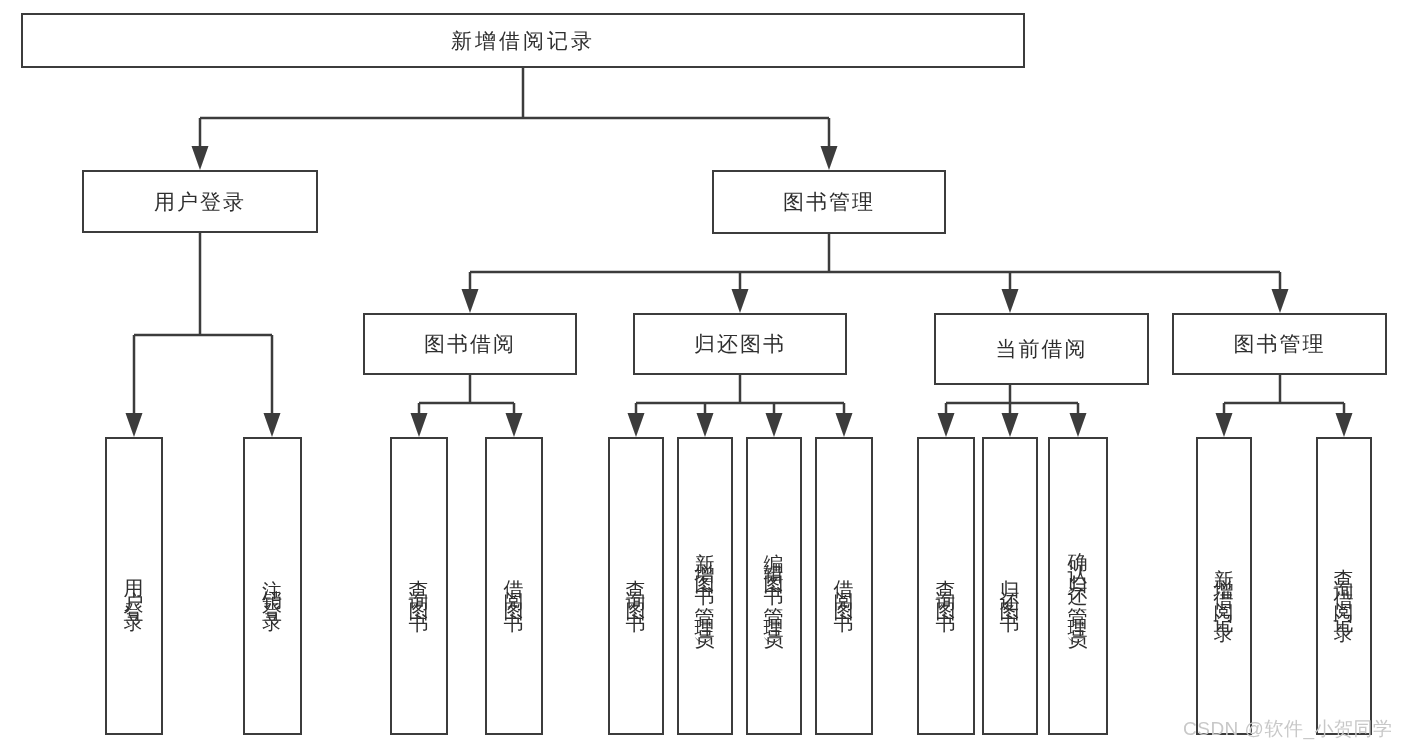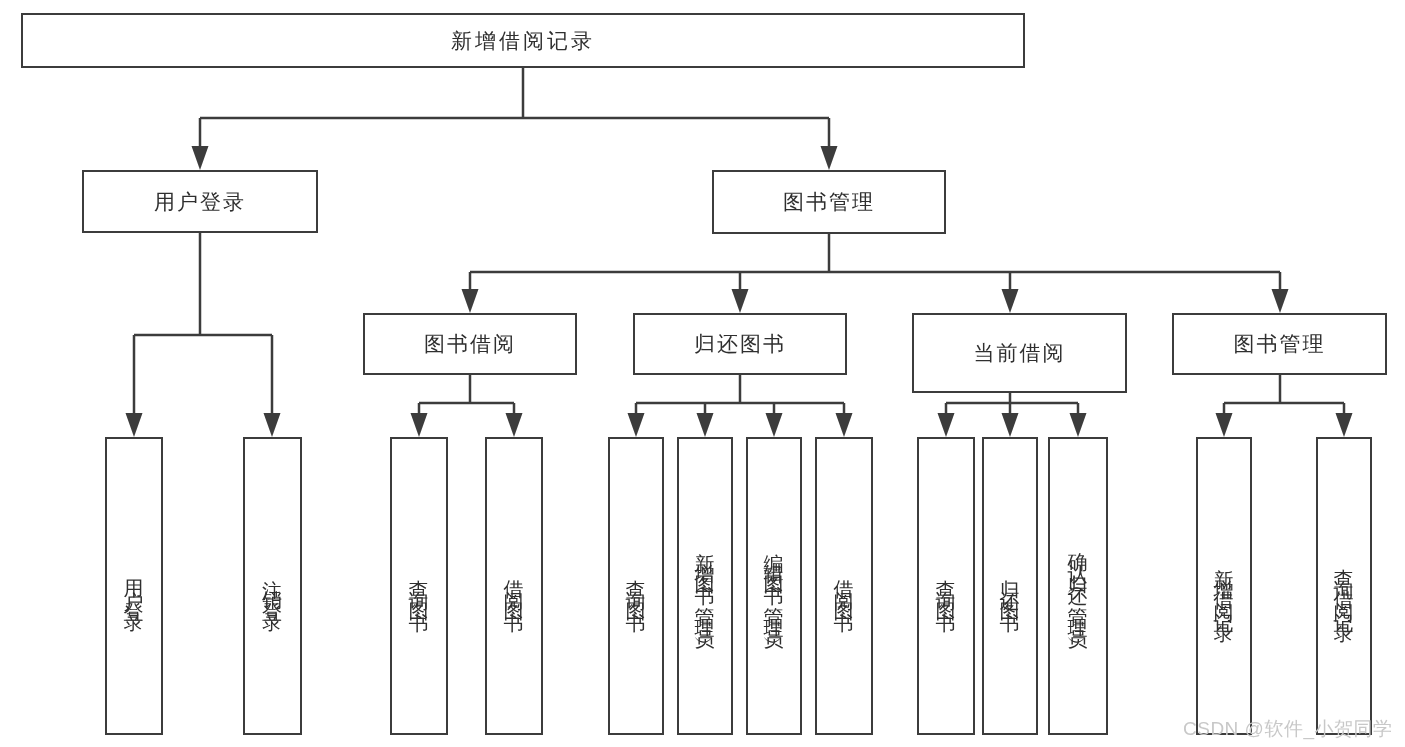--- a/index.html
+++ b/index.html
@@ -114,21 +114,21 @@
       </g>
   </svg>
 
   <div class="node hbox rootbox" style="left:21px;top:13px;width:1004px;height:55px;">新增借阅记录</div>
 
   <div class="node hbox" style="left:82px;top:170px;width:236px;height:63px;">用户登录</div>
   <div class="node hbox" style="left:712px;top:170px;width:234px;height:64px;">图书管理</div>
 
   <div class="node hbox" style="left:363px;top:313px;width:214px;height:62px;">图书借阅</div>
   <div class="node hbox" style="left:633px;top:313px;width:214px;height:62px;">归还图书</div>
-  <div class="node hbox" style="left:912px;top:313px;width:215px;height:80px;">当前借阅</div>
+  <div class="node hbox" style="left:934px;top:313px;width:215px;height:72px;">当前借阅</div>
   <div class="node hbox" style="left:1172px;top:313px;width:215px;height:62px;">图书管理</div>
 
   <div class="node leaf" style="left:105px;top:437px;width:58px;height:298px;">
     <span class="vtext">用户登录</span>
   </div>
   <div class="node leaf" style="left:243px;top:437px;width:59px;height:298px;">
     <span class="vtext">注销登录</span>
   </div>
 
   <div class="node leaf" style="left:390px;top:437px;width:58px;height:298px;">

